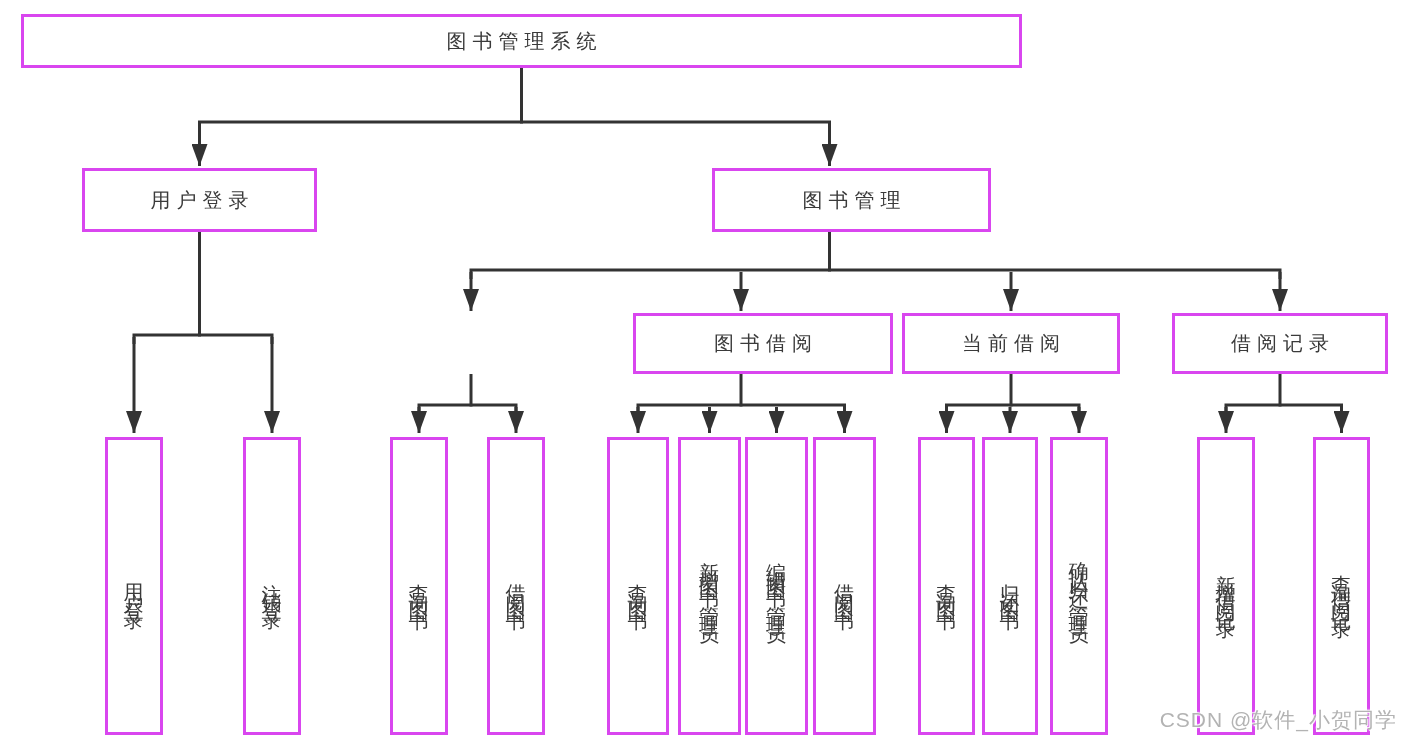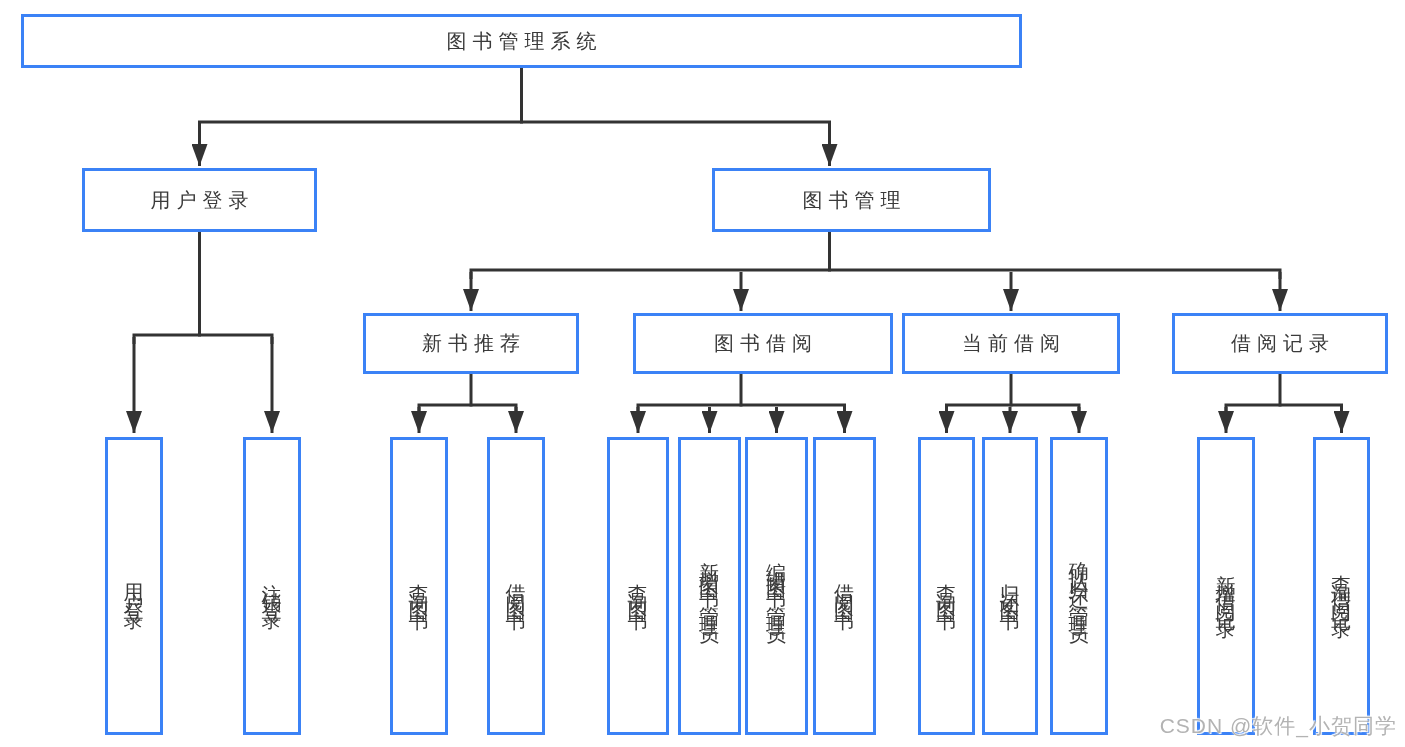--- a/index.html
+++ b/index.html
@@ -7,21 +7,21 @@
     position:relative;
     width:1405px;height:747px;
     background:#ffffff;
     font-family:"Liberation Sans","DejaVu Sans",sans-serif;
     overflow:hidden;
   }
   #wires{position:absolute;left:0;top:0;z-index:1;}
   .box{
     position:absolute;
     box-sizing:border-box;
-    border:3px solid #3b82f6;
+    border:3px solid #d946ef;
     background:#ffffff;
     display:flex;
     align-items:center;
     justify-content:center;
     z-index:2;
     color:#3a3a3a;
   }
   .box.h span{
     font-size:20px;
     letter-spacing:6px;
@@ -31,21 +31,21 @@
   .box.v span{
     writing-mode:vertical-rl;
     text-orientation:mixed;
     font-size:20px;
     letter-spacing:9px;
     line-height:1;
   }
   #watermark{
     position:absolute;
     right:8px;
-    bottom:7px;
+    bottom:13px;
     z-index:3;
     font-size:21px;
     letter-spacing:1px;
     color:#b3b3b3;
     text-shadow:0 0 3px #ffffff, 1px 1px 0 rgba(255,255,255,0.85), -1px -1px 0 rgba(255,255,255,0.85);
     white-space:nowrap;
   }
 </style>
 </head>
 <body>
@@ -106,23 +106,20 @@
     <span>图书管理系统</span>
   </div>
 
   <div class="box h" style="left:82px;top:168px;width:235px;height:64px">
     <span>用户登录</span>
   </div>
   <div class="box h" style="left:712px;top:168px;width:279px;height:64px">
     <span>图书管理</span>
   </div>
 
-  <div class="box h" style="left:363px;top:313px;width:216px;height:61px">
-    <span>新书推荐</span>
-  </div>
   <div class="box h" style="left:633px;top:313px;width:260px;height:61px">
     <span>图书借阅</span>
   </div>
   <div class="box h" style="left:902px;top:313px;width:218px;height:61px">
     <span>当前借阅</span>
   </div>
   <div class="box h" style="left:1172px;top:313px;width:216px;height:61px">
     <span>借阅记录</span>
   </div>
 

